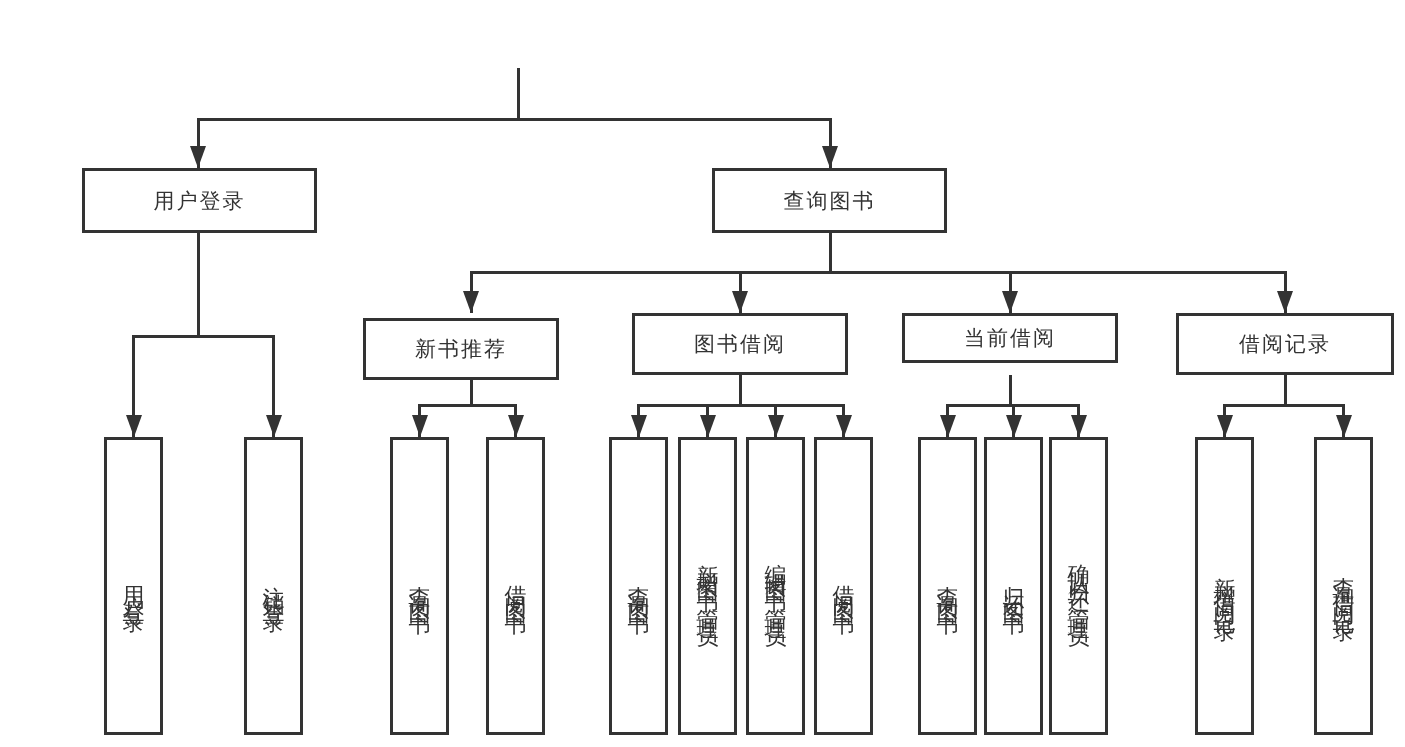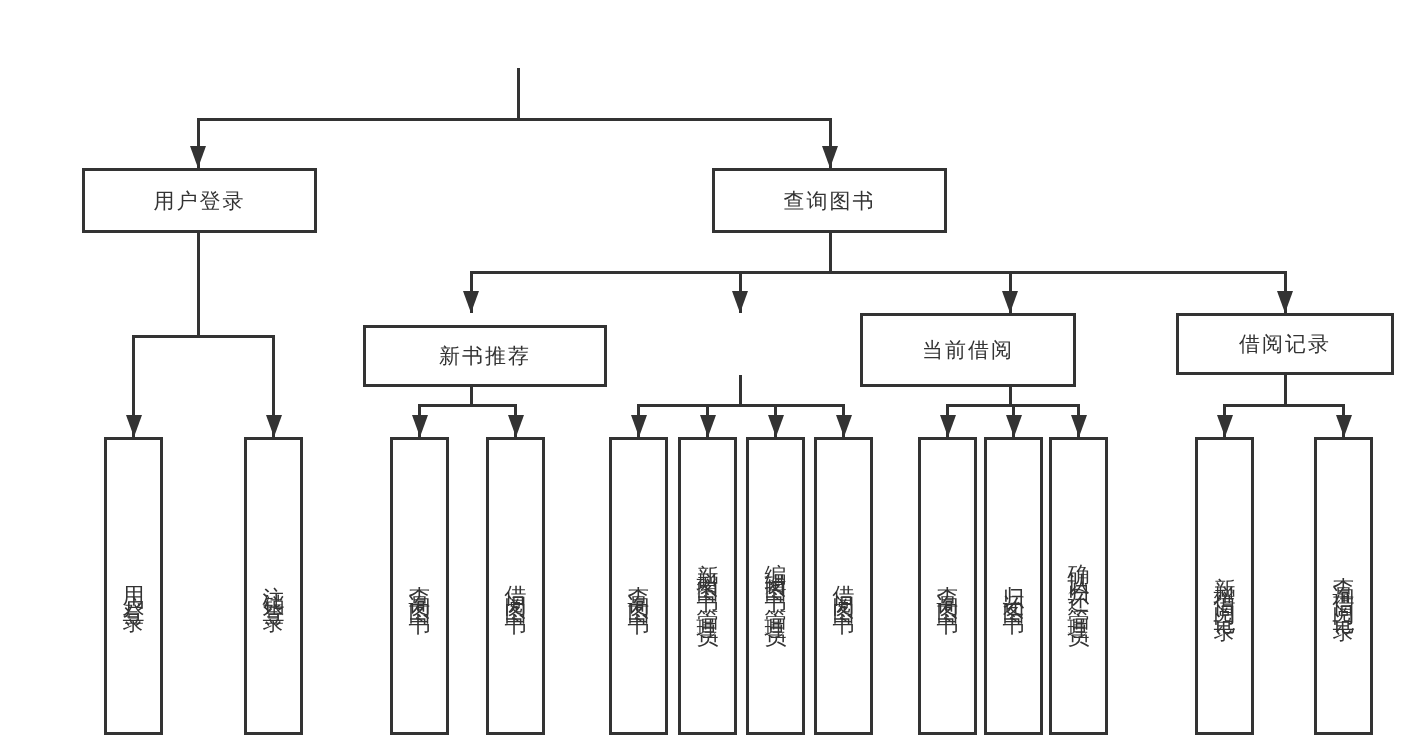--- a/index.html
+++ b/index.html
@@ -80,24 +80,27 @@
   <div class="vl" style="left:1342px;top:404px;height:33px"></div>
 
 
   <div class="box hbox" style="left:82px;top:168px;width:235px;height:65px">
     <span class="lbl">用户登录</span>
   </div>
   <div class="box hbox" style="left:712px;top:168px;width:235px;height:65px">
     <span class="lbl">查询图书</span>
   </div>
 
-  <div class="box hbox" style="left:363px;top:325px;width:244px;height:62px">
+  <div class="box hbox" style="left:363px;top:318px;width:196px;height:62px">
     <span class="lbl">新书推荐</span>
   </div>
-  <div class="box hbox" style="left:860px;top:313px;width:216px;height:74px">
+  <div class="box hbox" style="left:632px;top:313px;width:216px;height:62px">
+    <span class="lbl">图书借阅</span>
+  </div>
+  <div class="box hbox" style="left:902px;top:313px;width:216px;height:50px">
     <span class="lbl">当前借阅</span>
   </div>
   <div class="box hbox" style="left:1176px;top:313px;width:218px;height:62px">
     <span class="lbl">借阅记录</span>
   </div>
 
   <div class="box leaf" style="left:104px;top:437px;width:59px;height:298px">
     <span class="vlbl">用户登录</span>
   </div>
   <div class="box leaf" style="left:244px;top:437px;width:59px;height:298px">

